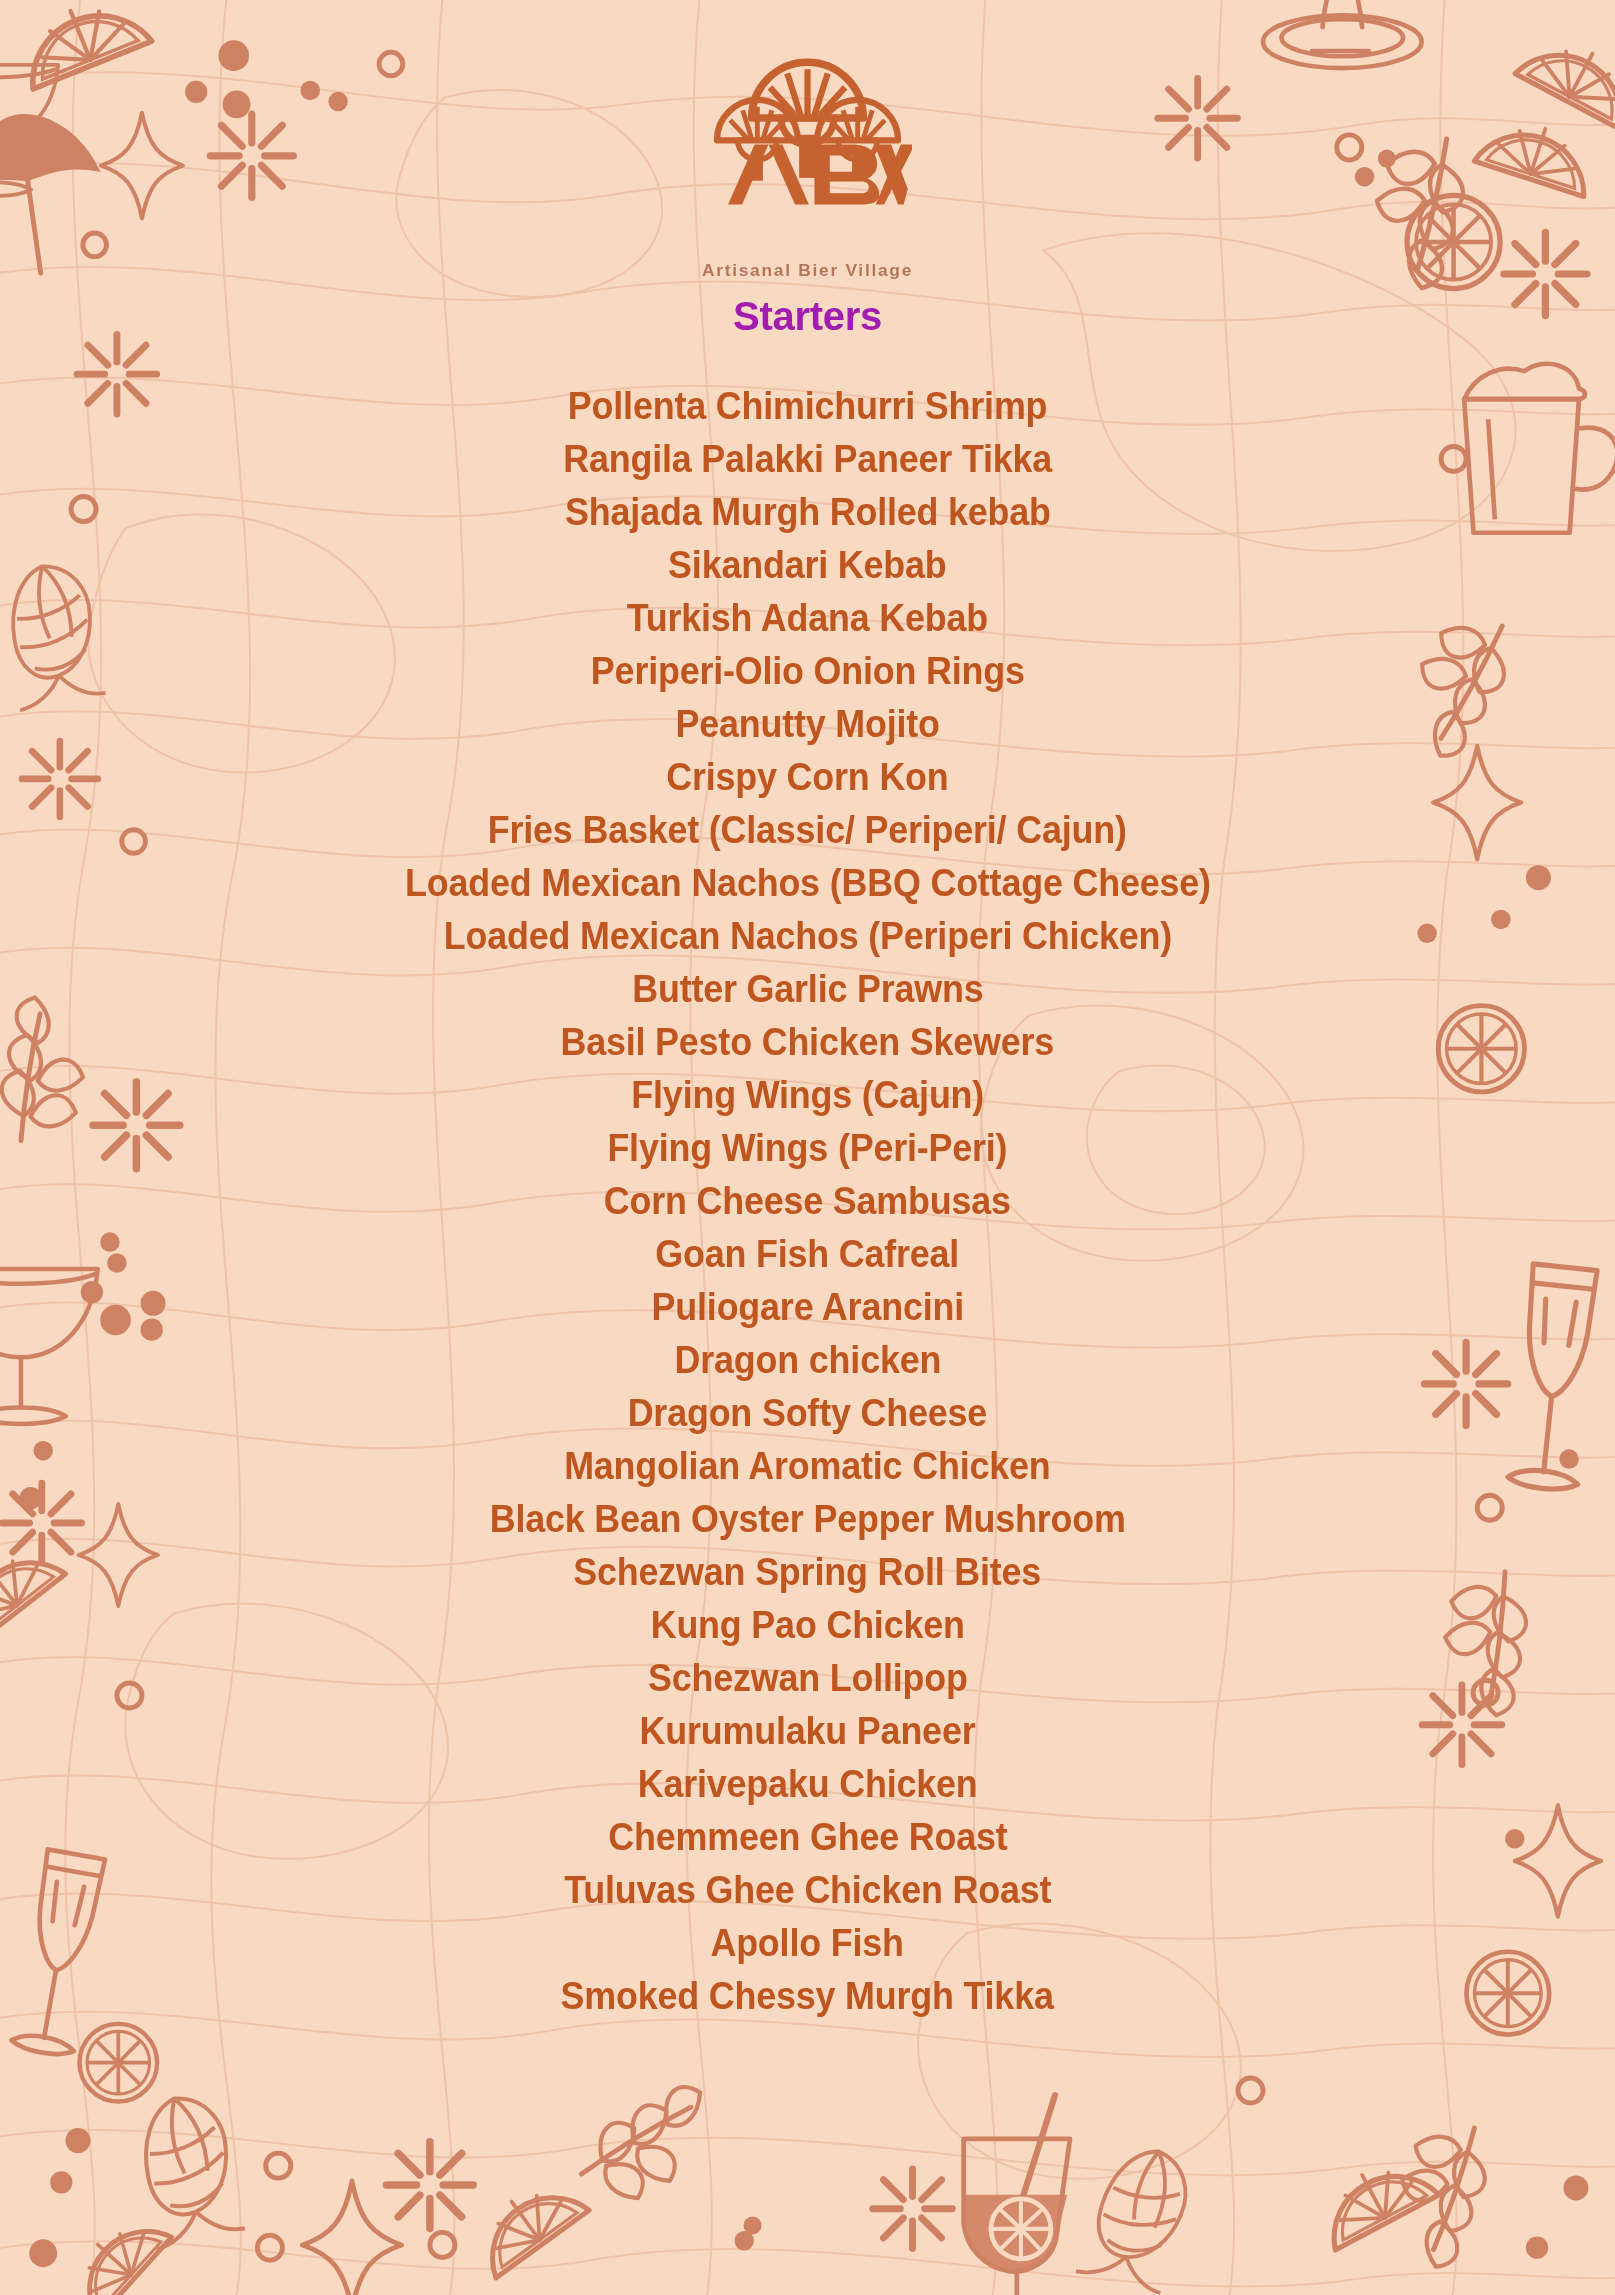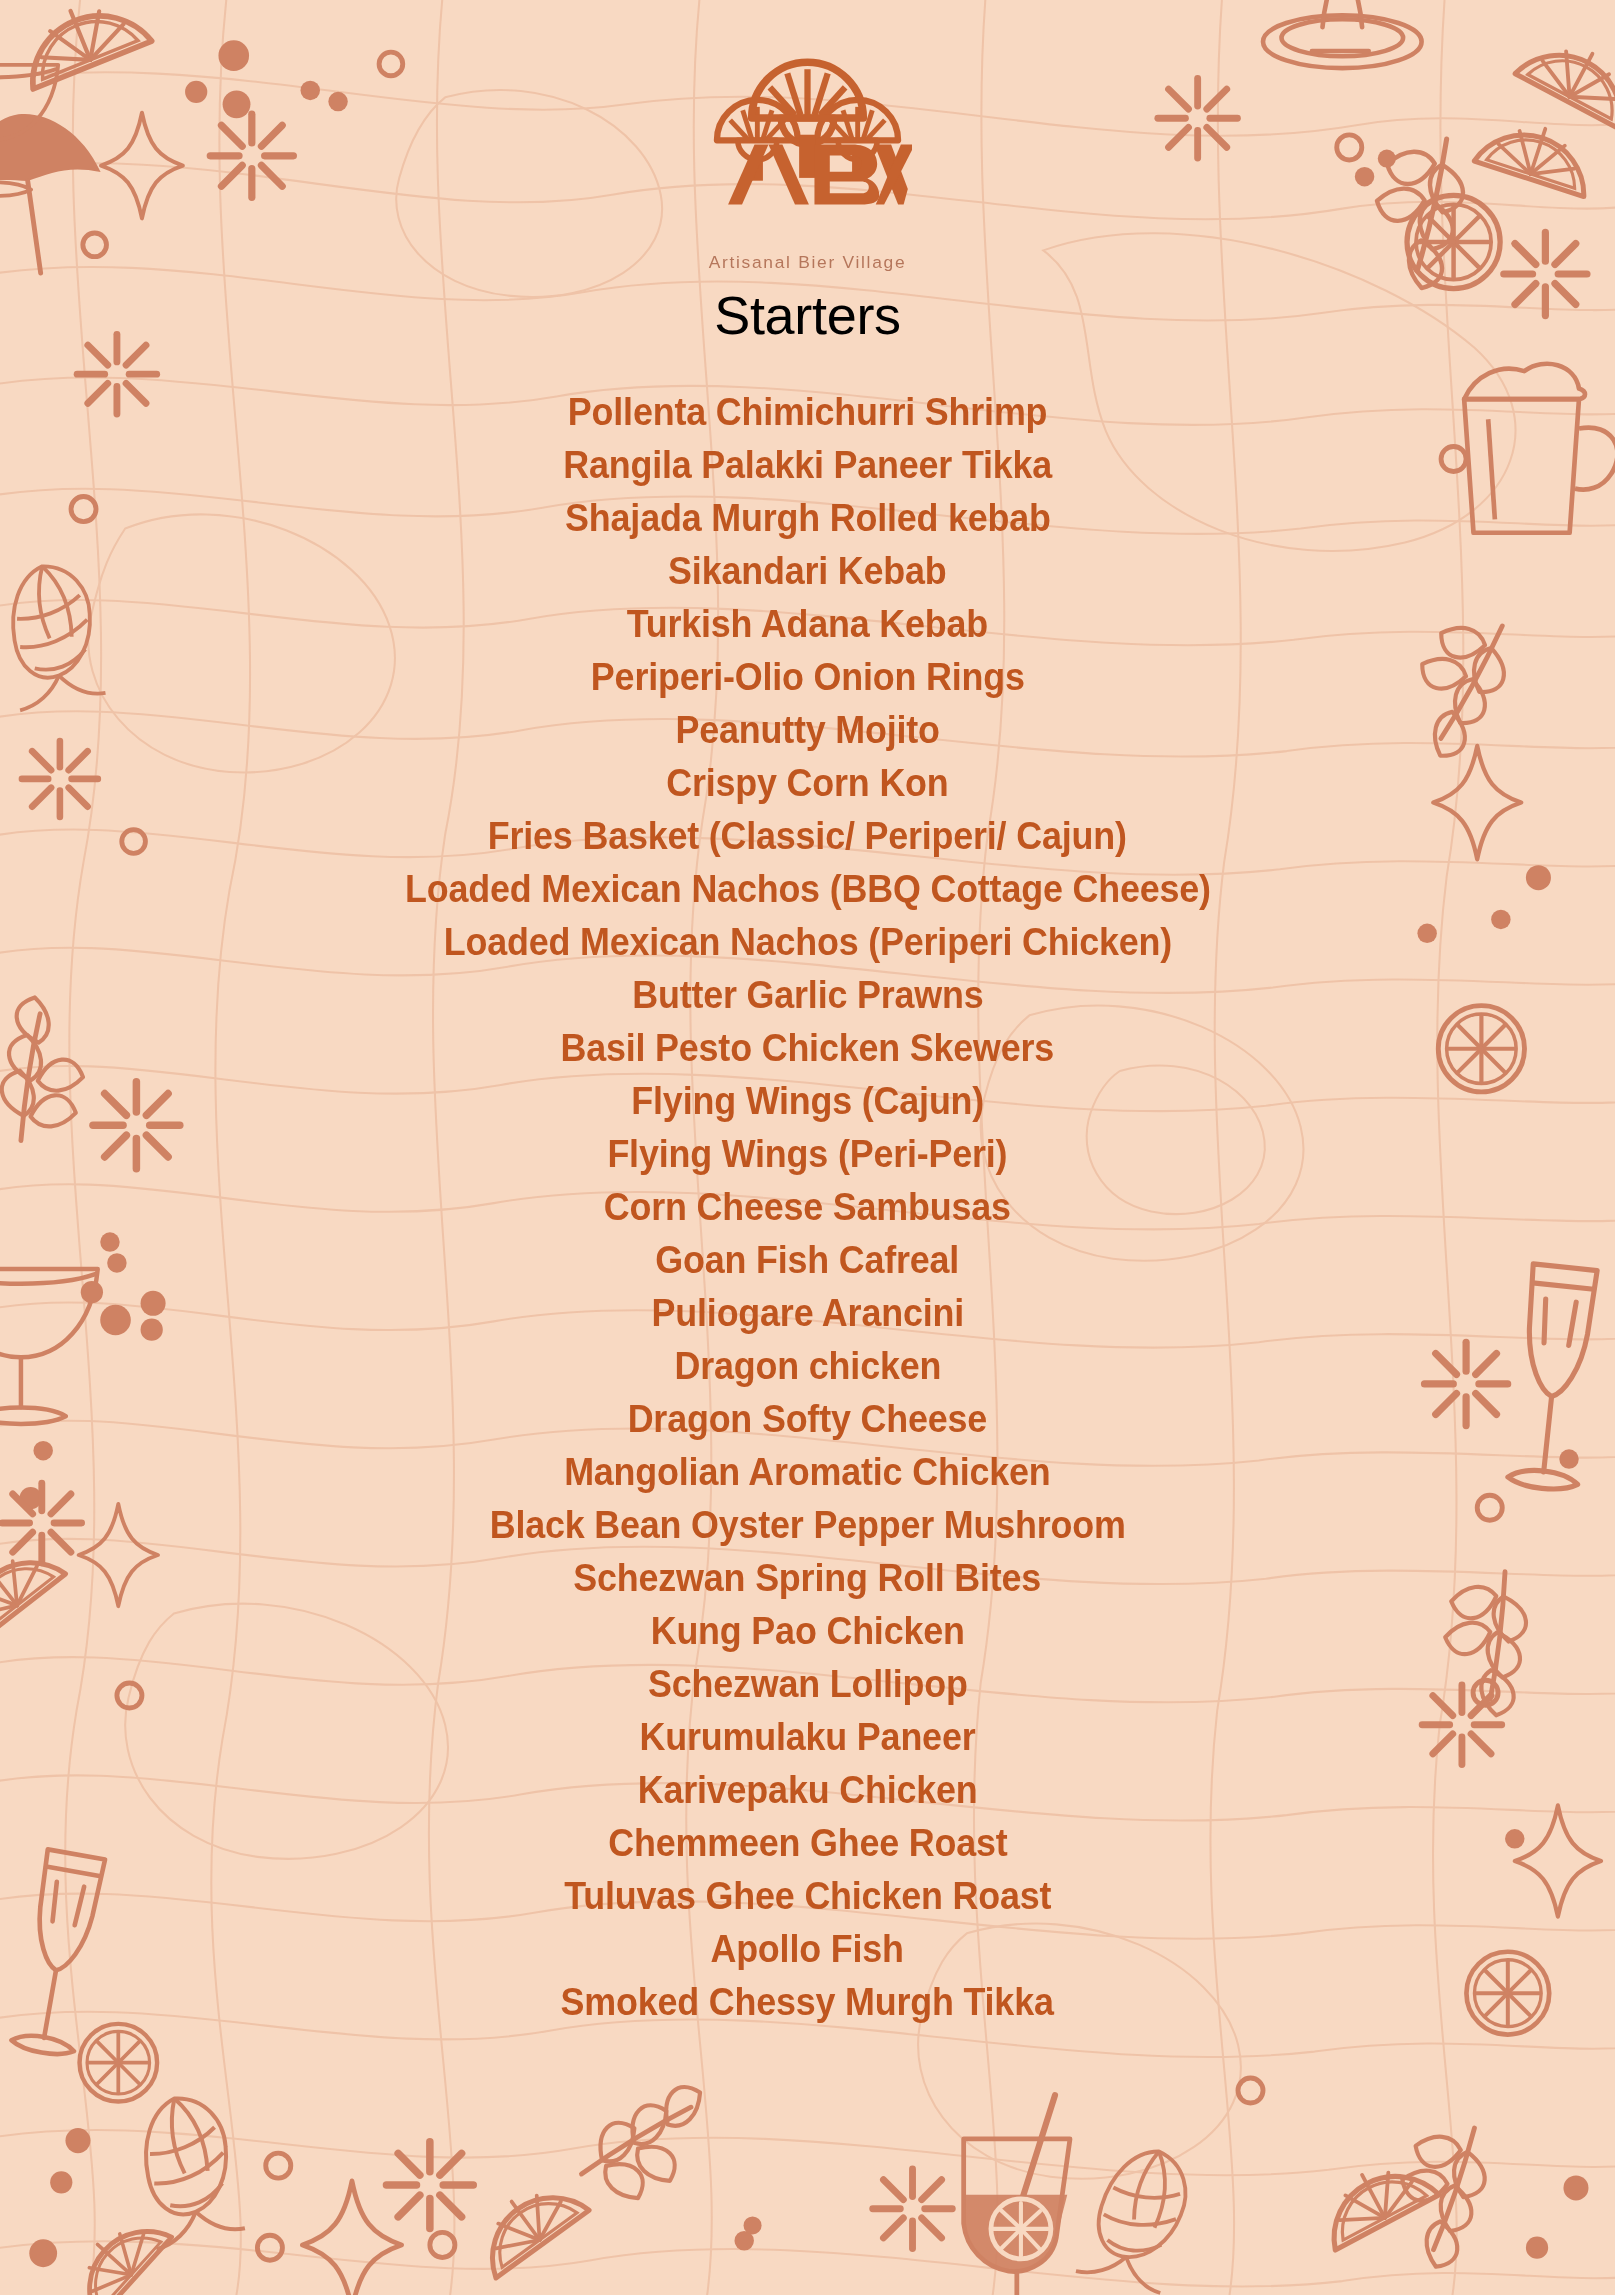--- a/index.html
+++ b/index.html
@@ -40,33 +40,33 @@
 
   
   .logo-block {
     margin-top:33px;
     display:flex;
     flex-direction:column;
     align-items:center;
   }
   .logo-mark { display:block; }
   .logo-tagline {
-    margin-top:10px;
+    margin-top:18px;
     font-size:17.4px;
     letter-spacing:1.7px;
     color:#b5765b;
-    font-weight:400;
+    font-weight:700;
   }
 
   
   .section-title {
     margin-top:15.3px;
-    font-size:54px;
-    font-weight:400;
-    color:#000000;
+    font-size:40px;
+    font-weight:700;
+    color:#a21caf;
     letter-spacing:-0.3px;
     line-height:1;
   }
 
   
   .menu-list {
     margin-top:43px;
     width:100%;
     display:flex;
     flex-direction:column;

